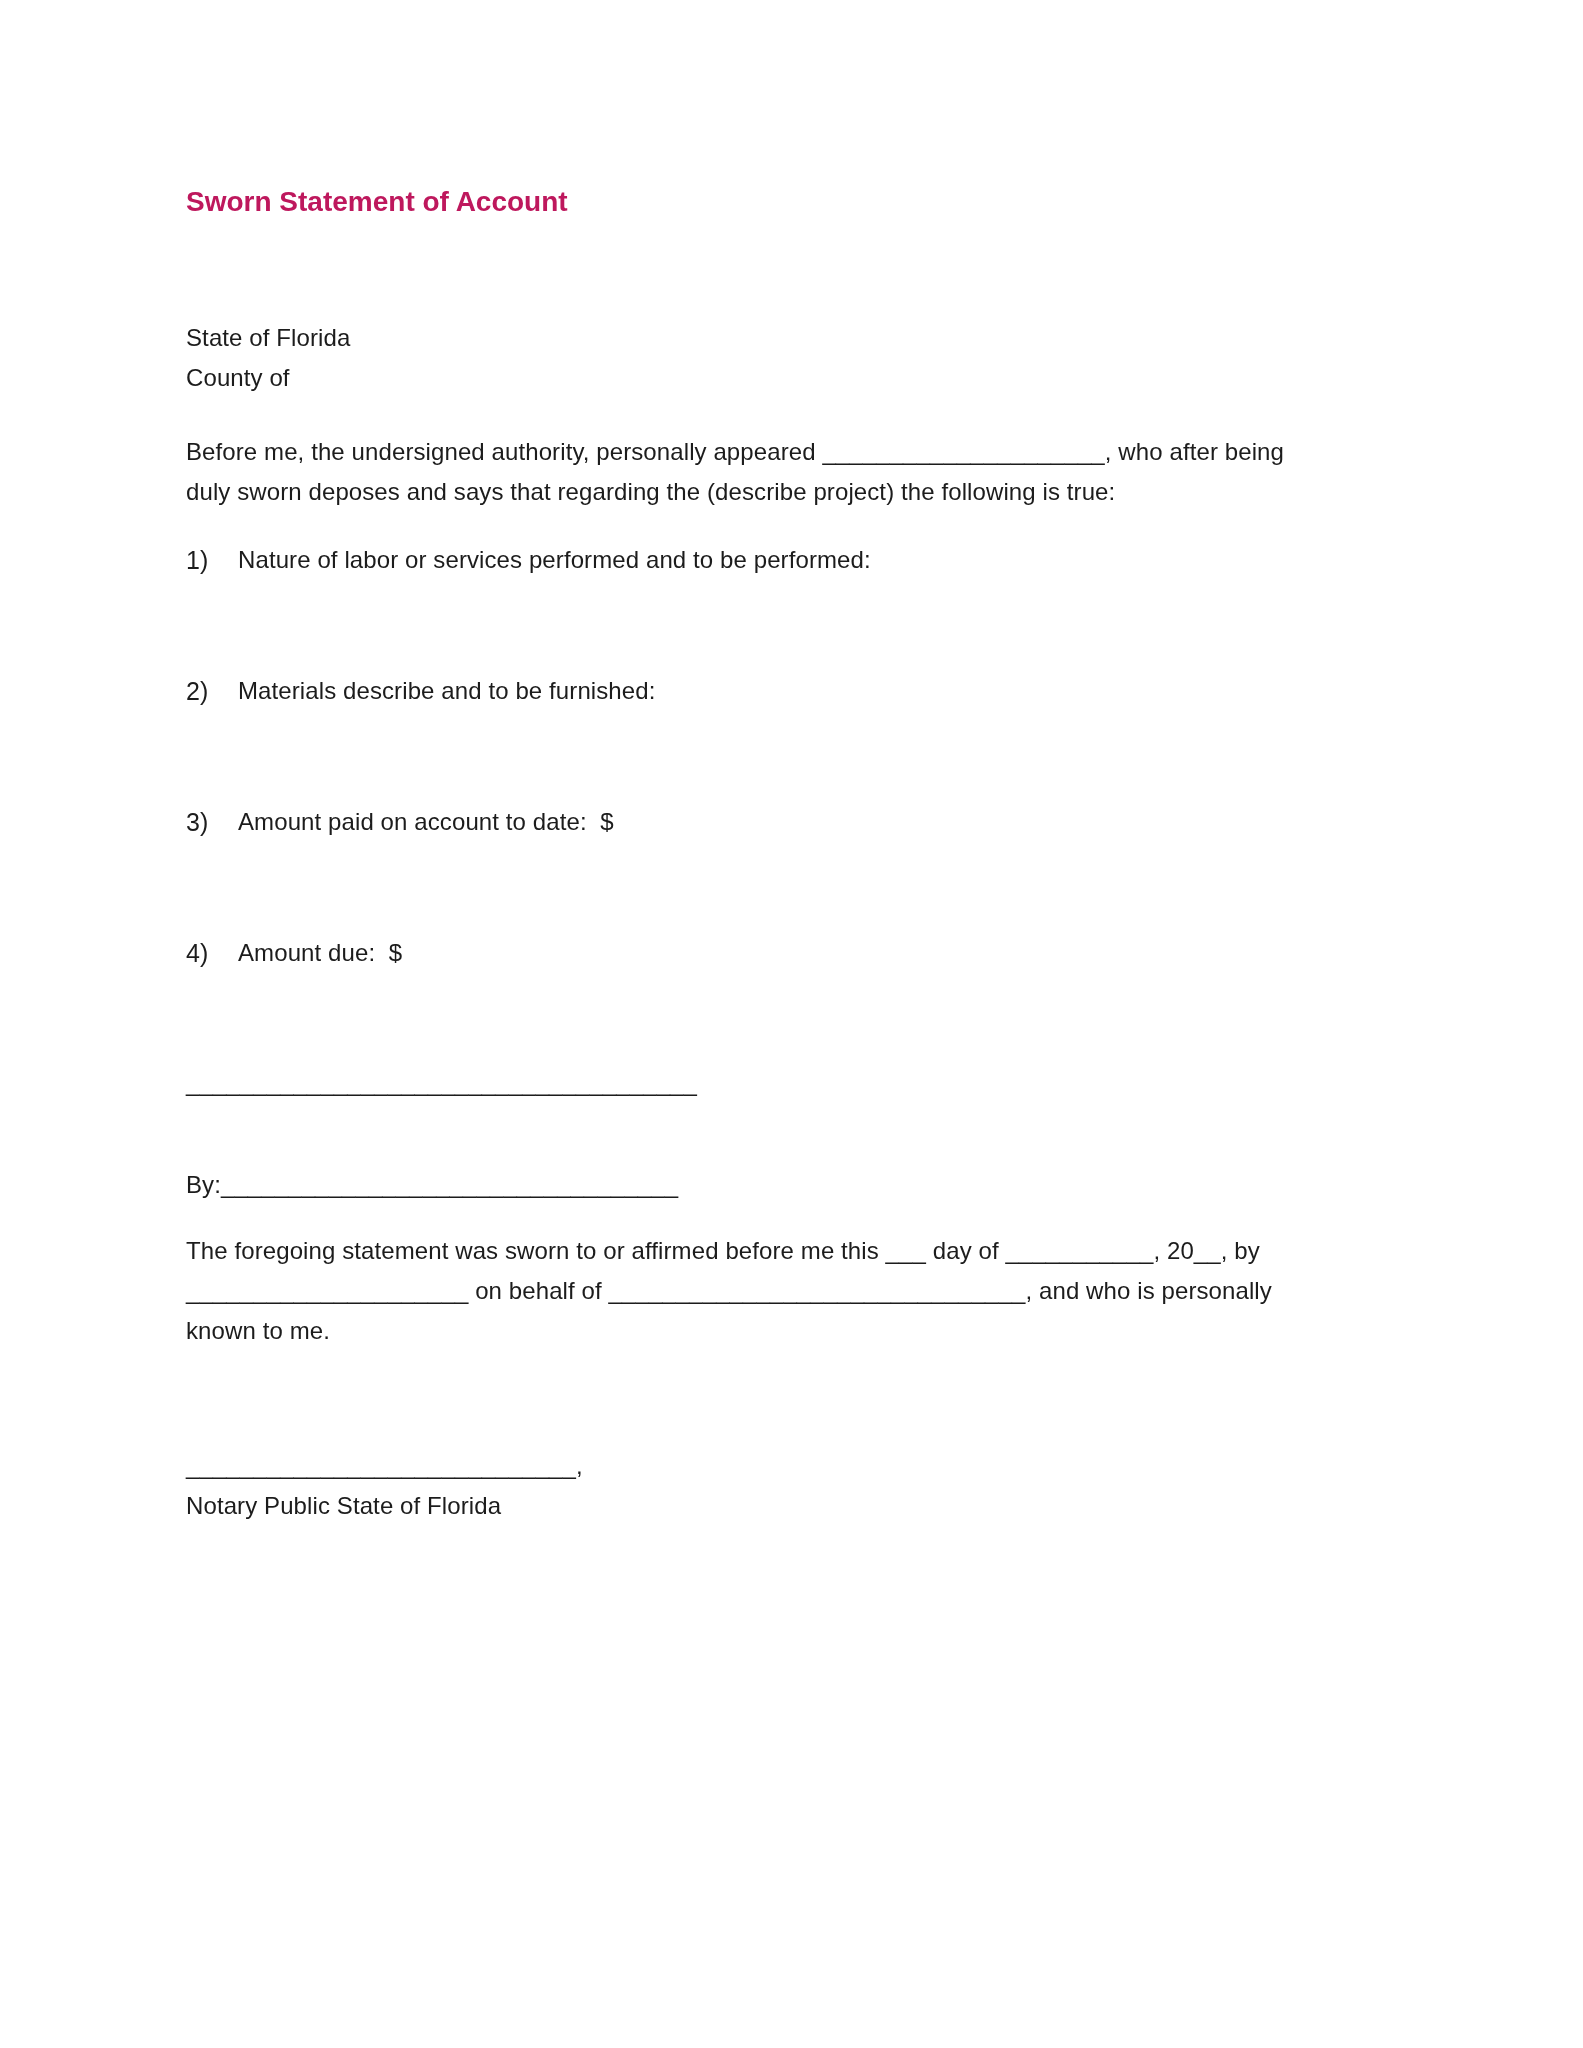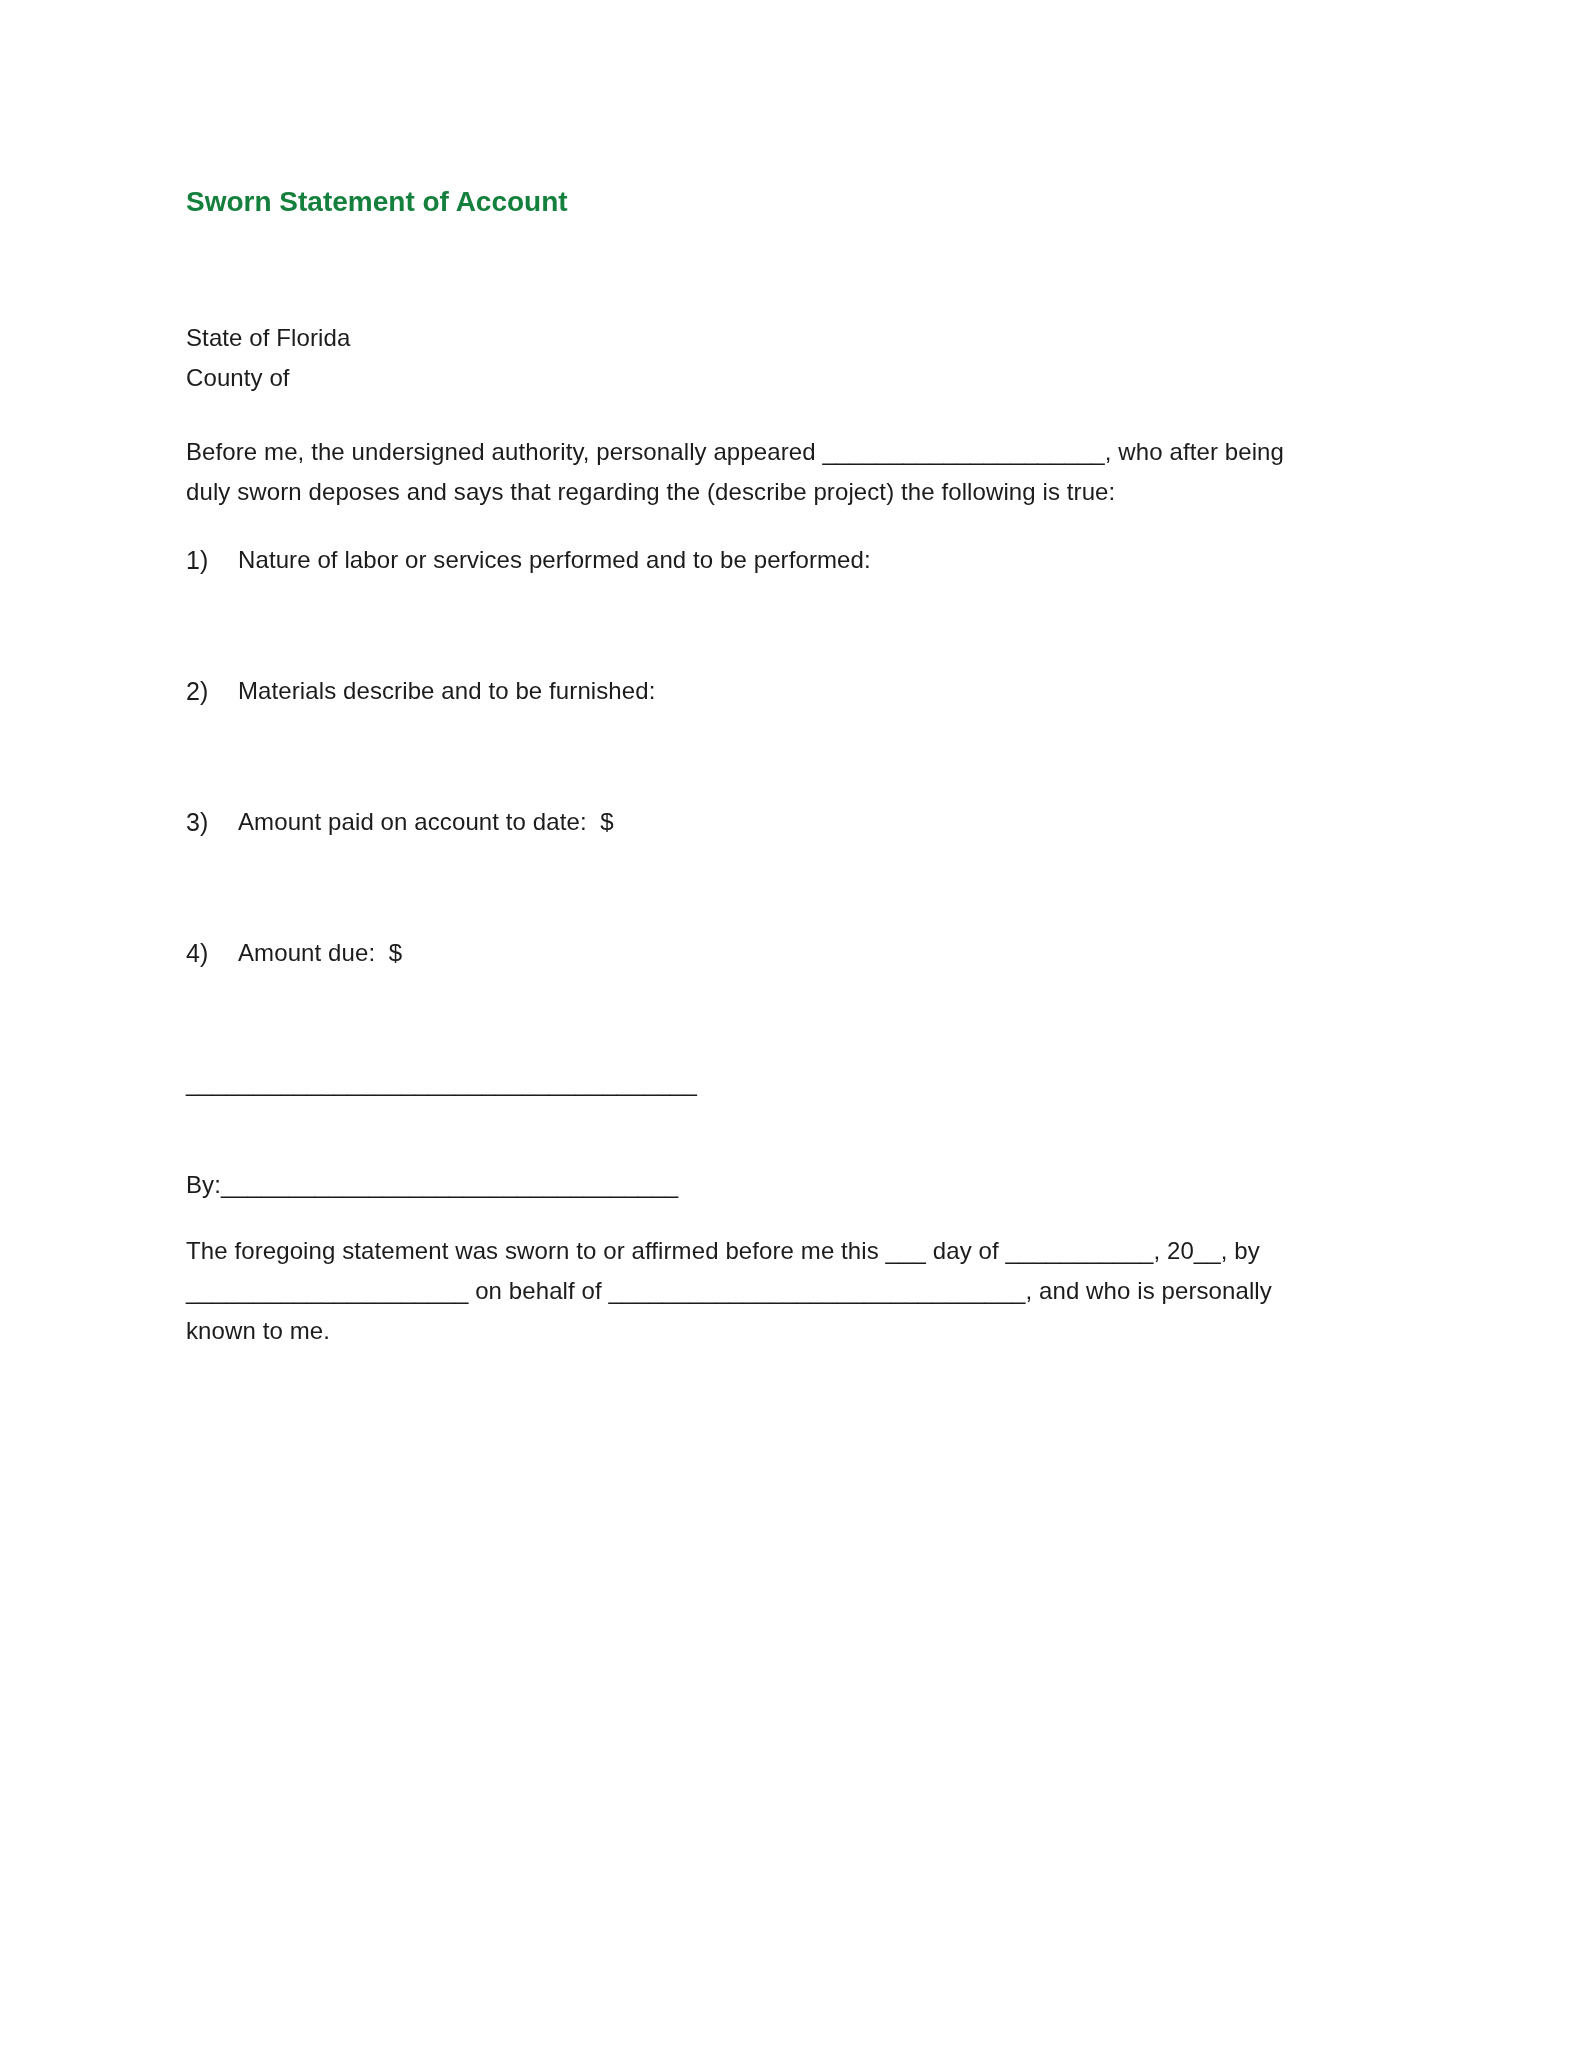--- a/index.html
+++ b/index.html
@@ -25,21 +25,21 @@
   .line {
     font-size: 24px;
     line-height: 40px;
     white-space: nowrap;
     letter-spacing: 0.1px;
   }
   .doc-title {
     font-size: 28px;
     line-height: 40px;
     font-weight: 700;
-    color: #15803d;
+    color: #be185d;
     margin: 0 0 96px 0;
     white-space: nowrap;
   }
   .intro-para { margin-top: 34px; }
   .list-item {
     display: flex;
     align-items: flex-start;
   }
   .list-item .num {
     flex: 0 0 52px;
@@ -93,14 +93,18 @@
   <div class="line signature-blank-row">______________________________________</div>
 
   <div class="line by-row">By:__________________________________</div>
 
   <div class="attestation-para">
     <div class="line">The foregoing statement was sworn to or affirmed before me this ___ day of ___________, 20__, by</div>
     <div class="line">_____________________ on behalf of _______________________________, and who is personally</div>
     <div class="line">known to me.</div>
   </div>
 
+  <div class="notary-block">
+    <div class="line">_____________________________,</div>
+    <div class="line">Notary Public State of Florida</div>
+  </div>
 
 </div>
 
 </body></html>

